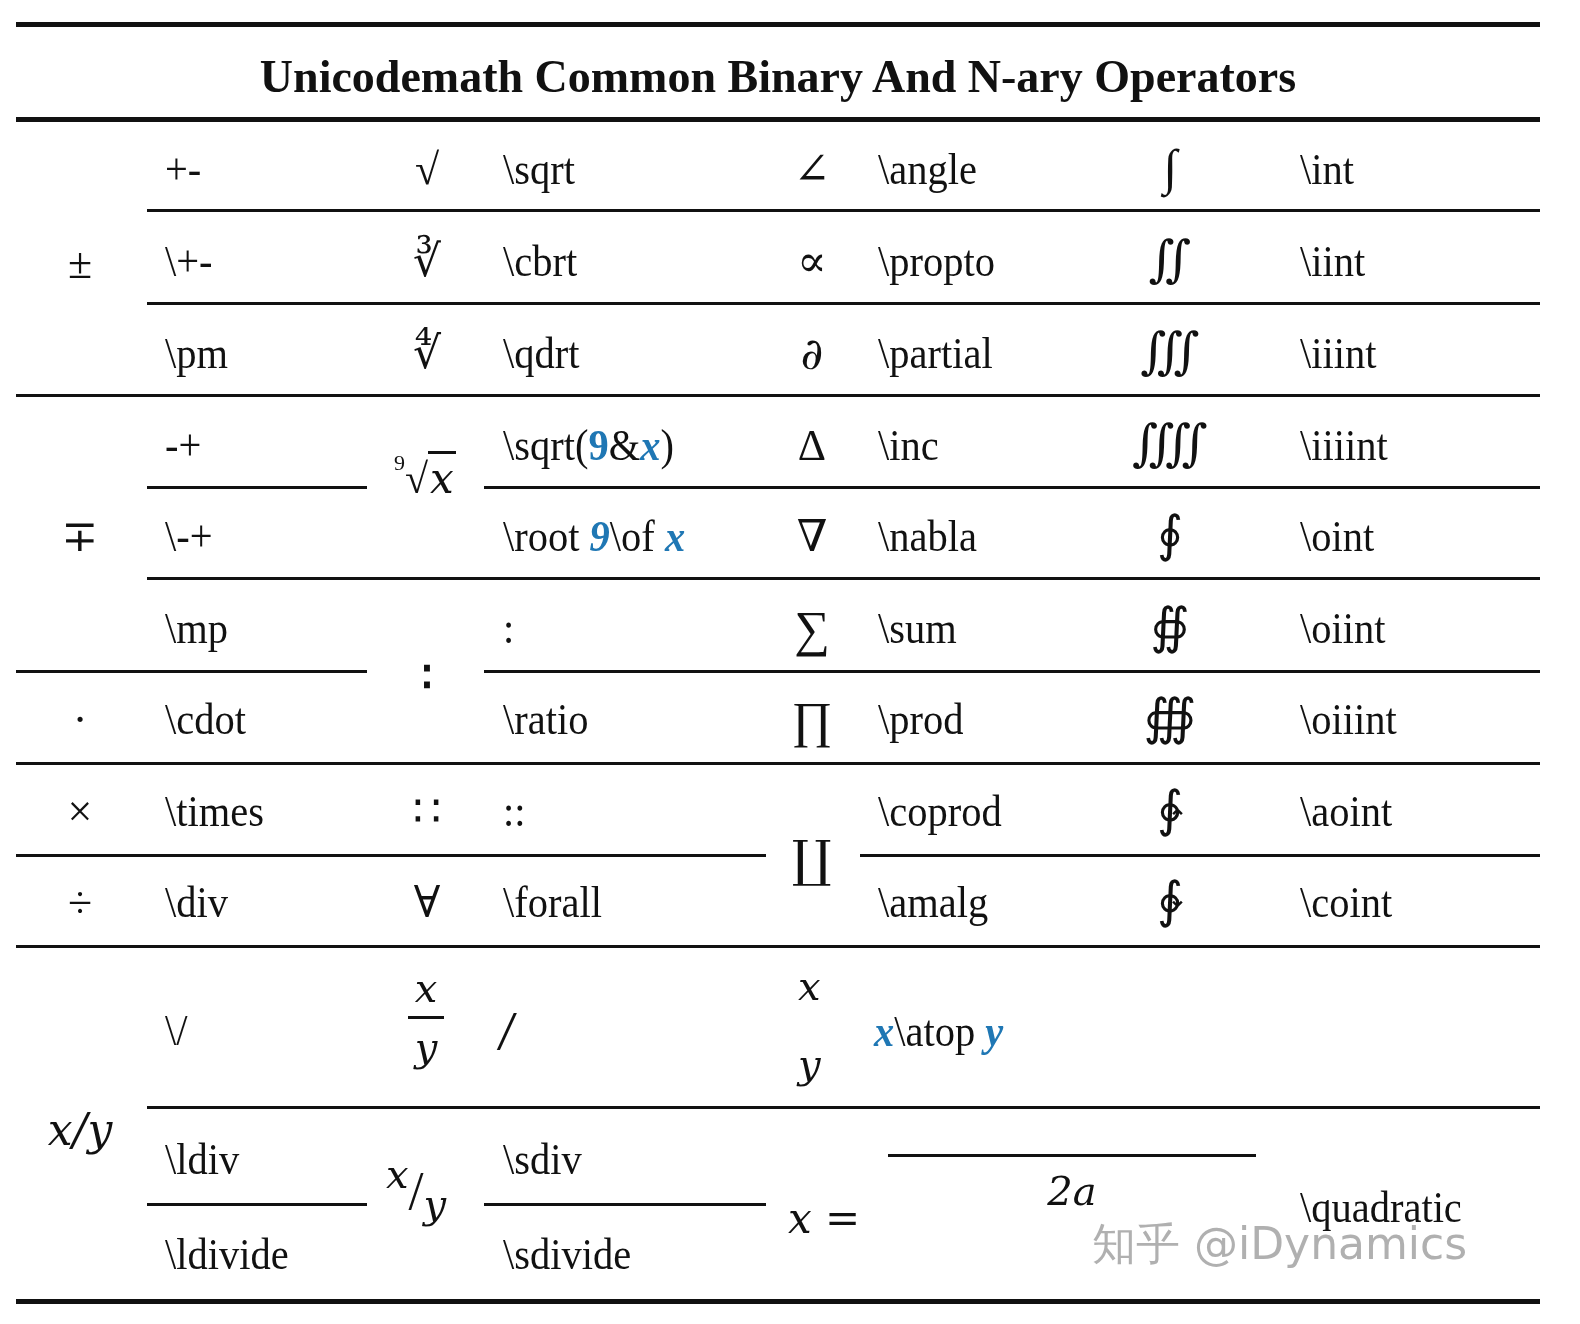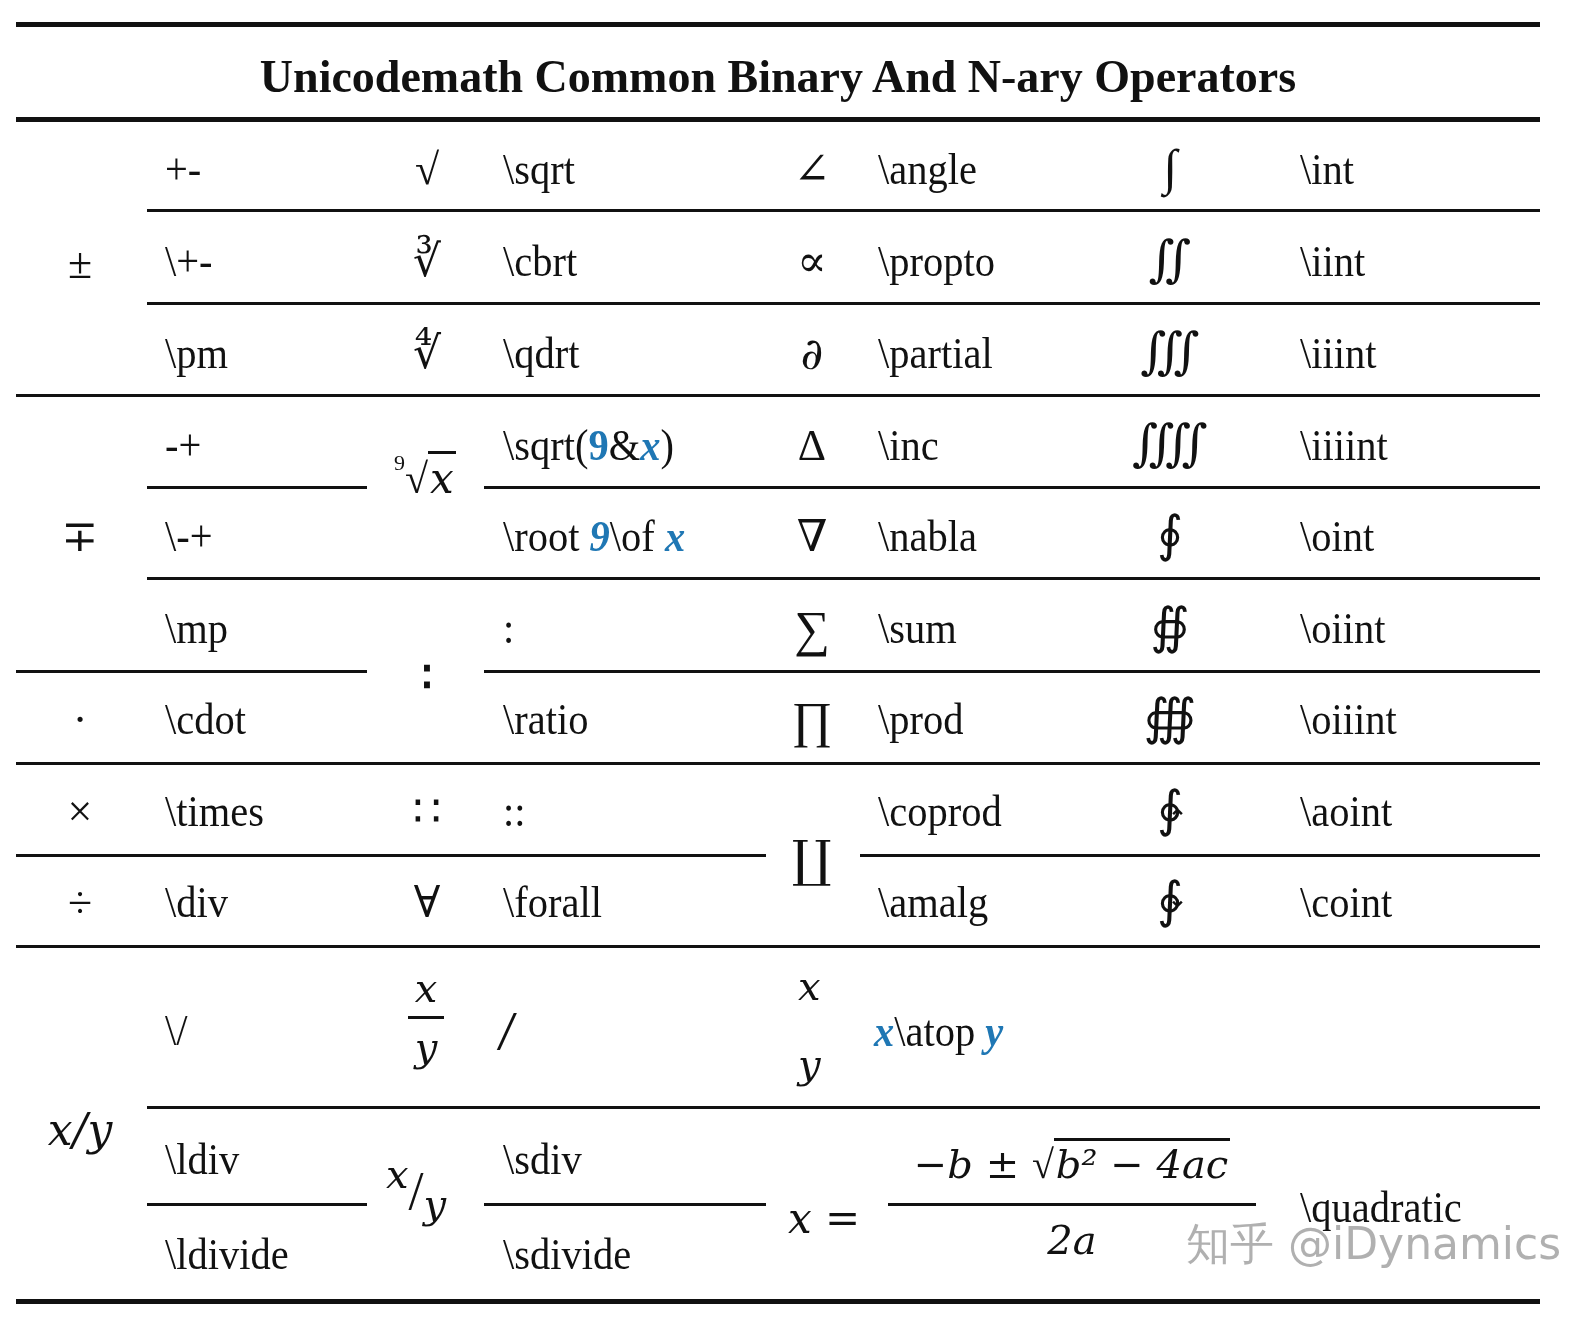--- a/index.html
+++ b/index.html
@@ -8,21 +8,21 @@
   .rule { position: absolute; background: #111; }
   .thick { height: 5px; }
   .thin { height: 3px; }
   .t { position: absolute; white-space: nowrap; line-height: 1; }
   .code { font-size: 44px; transform: scaleX(0.92); transform-origin: left center; }
   .sym { font-size: 44px; text-align: center; width: 90px; margin-left: -45px; }
   .title { font-size: 46px; font-weight: bold; left: 0; width: 1556px; text-align: center; top: 54px; }
   .mi { font-family: "DejaVu Serif", serif; font-style: italic; }
   .blue { color: #1f77b4; font-weight: bold; font-style: italic; }
   .blue-up { color: #1f77b4; font-weight: bold; }
-  .watermark { position: absolute; left: 1186px; top: 1215px; font-family: "DejaVu Sans", sans-serif;
+  .watermark { position: absolute; left: 1092px; top: 1215px; font-family: "DejaVu Sans", sans-serif;
                font-size: 44px; color: rgba(150,150,150,0.75); white-space: nowrap; }
   .frac { position: absolute; display: flex; flex-direction: column; align-items: center; }
   .frac .bar { height: 3px; background: #111; width: 100%; }
   .sqrtbox { border-top: 3px solid #111; padding: 0 2px; }
 </style>
 </head>
 <body>
 
 <div class="rule thick" style="left:16px; width:1524px; top:22px;"></div>
 <div class="rule thick" style="left:16px; width:1524px; top:117px;"></div>
@@ -126,23 +126,20 @@
 <div class="t code" style="left:878px; top:881px;">\amalg</div>
 
 <div class="t mi" style="left:798px; top:966px; font-size:40px;">x</div>
 <div class="t mi" style="left:798px; top:1044px; font-size:40px;">y</div>
 <div class="t code" style="left:874px; top:1010px;">
   <span class="blue">x</span><span>\atop </span><span class="blue">y</span>
 </div>
 
 <div class="t mi" style="left:788px; top:1198px; font-size:42px;">x =</div>
 <div class="frac" style="left:888px; top:1140px; width:368px;">
-  <div style="font-size:40px; line-height:48px; white-space:nowrap;">
-    <span class="mi">−b ± </span><span>√</span><span class="mi sqrtbox">b² − 4ac</span>
-  </div>
   <div class="bar" style="margin:14px 0 10px 0;"></div>
   <div class="mi" style="font-size:40px; line-height:48px;">2a</div>
 </div>
 <div class="t code" style="left:1300px; top:1186px;">\quadratic</div>
 
 <div class="t sym" style="left:1170px; top:142px; font-size:50px;">∫</div>
 <div class="t code" style="left:1300px; top:148px;">\int</div>
 <div class="t sym" style="left:1170px; top:234px; font-size:50px;">∬</div>
 <div class="t code" style="left:1300px; top:240px;">\iint</div>
 <div class="t sym" style="left:1170px; top:326px; font-size:50px;">∭</div>

